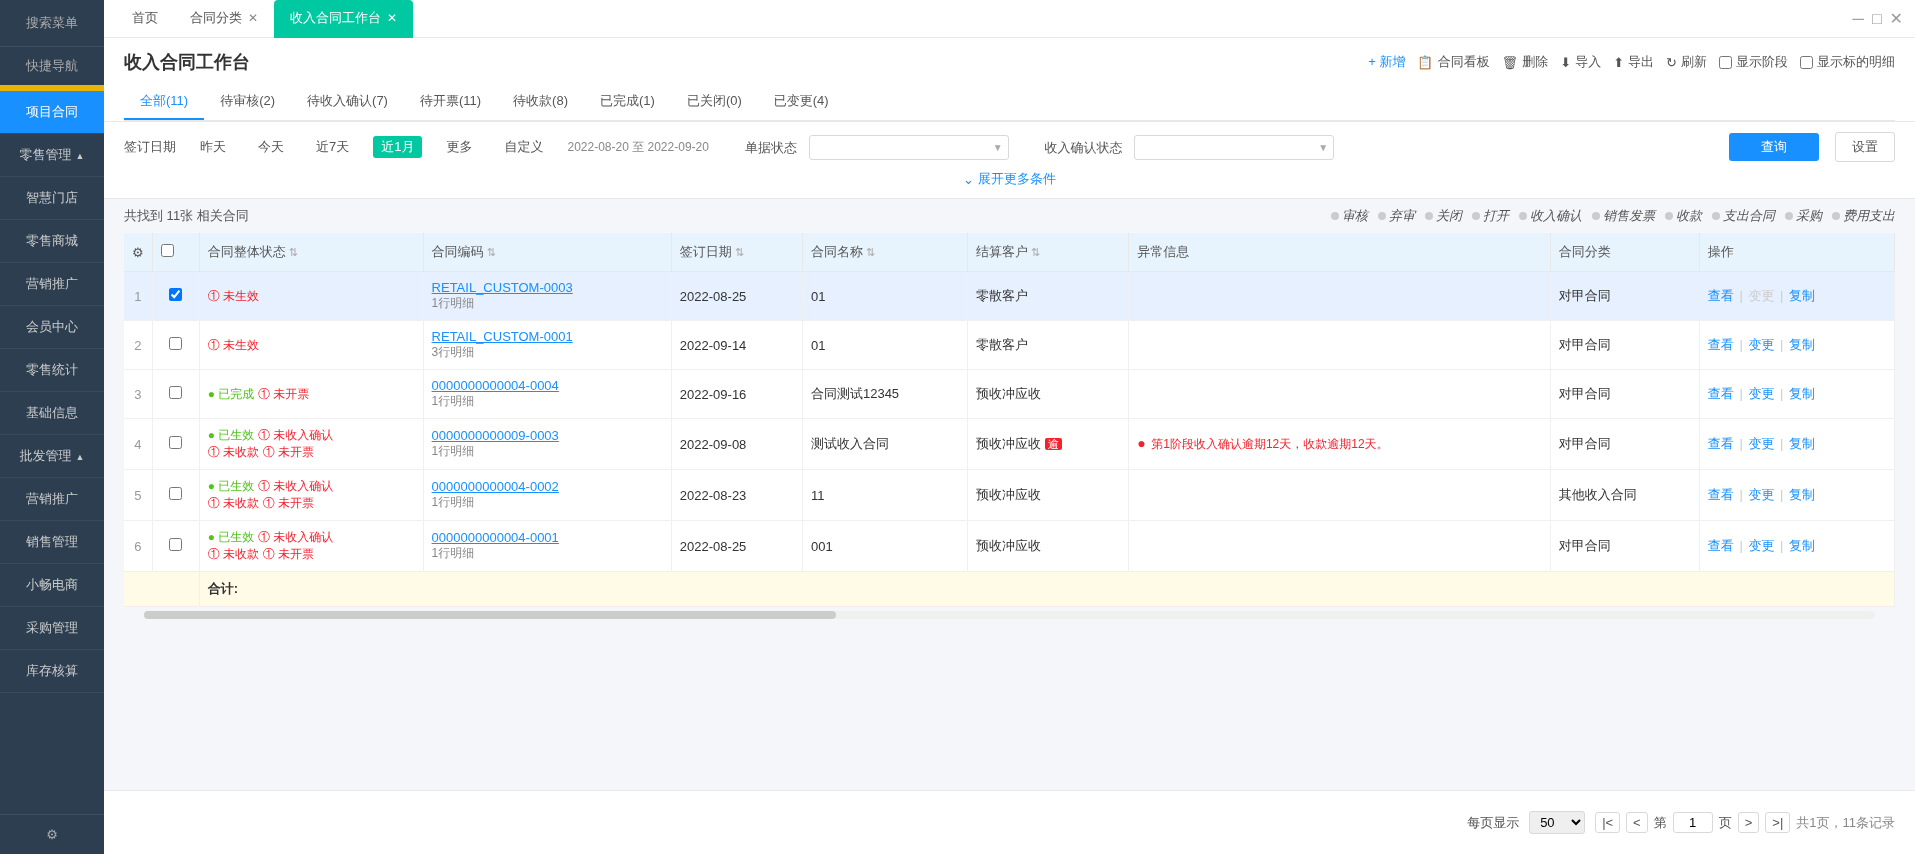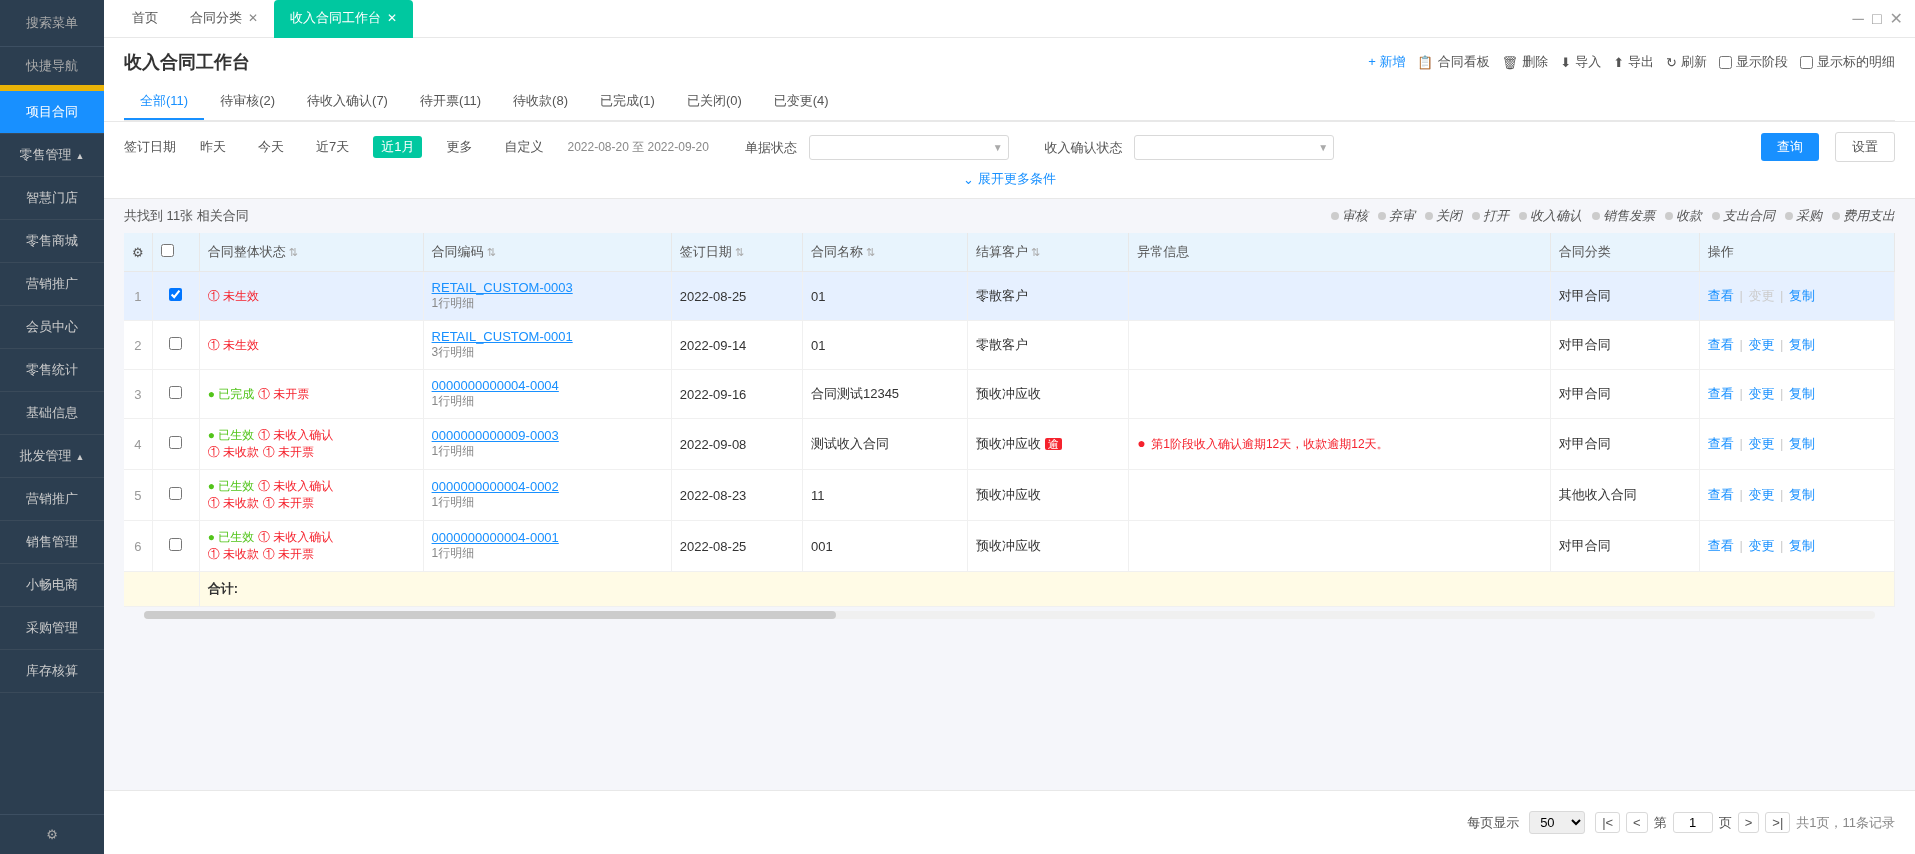--- a/index.html
+++ b/index.html
@@ -49,21 +49,21 @@
     .filter-bar { background: #fff; padding: 10px 20px; border-bottom: 1px solid #e8e8e8; flex-shrink: 0; }
     .filter-row { display: flex; align-items: center; gap: 16px; flex-wrap: wrap; margin-bottom: 8px; }
     .filter-label { color: #555; white-space: nowrap; }
     .date-btn { padding: 2px 8px; cursor: pointer; color: #555; border: none; background: none; font-size: 13px; }
     .date-btn.active { background: #00c8a0; color: #fff; border-radius: 3px; padding: 2px 8px; }
     .date-range { color: #888; font-size: 12px; }
     .filter-select { border: 1px solid #d9d9d9; border-radius: 3px; padding: 4px 24px 4px 8px; color: #555; background: #fff; cursor: pointer; min-width: 200px; appearance: none; position: relative; }
     .select-wrapper { position: relative; display: inline-block; }
     .select-wrapper::after { content: '▼'; position: absolute; right: 6px; top: 50%; transform: translateY(-50%); font-size: 10px; color: #aaa; pointer-events: none; }
     .expand-btn { color: #1890ff; cursor: pointer; font-size: 13px; display: flex; align-items: center; gap: 4px; }
-    .query-btn { background: #1890ff; color: #fff; border: none; border-radius: 3px; padding: 5px 16px; cursor: pointer; font-size: 13px; }
+    .query-btn { background: #1890ff; color: #fff; border: none; border-radius: 3px; padding: 5px 32px; cursor: pointer; font-size: 13px; }
     .setting-btn { background: #fff; color: #555; border: 1px solid #d9d9d9; border-radius: 3px; padding: 5px 16px; cursor: pointer; font-size: 13px; }
 
     
     .action-bar { background: #f5f6fa; padding: 8px 20px; display: flex; align-items: center; justify-content: space-between; flex-shrink: 0; }
     .record-count { color: #555; }
     .action-btns { display: flex; align-items: center; gap: 10px; font-style: italic; }
     .action-btn { color: #555; cursor: pointer; display: flex; align-items: center; gap: 3px; font-size: 13px; white-space: nowrap; }
     .action-btn .dot { width: 8px; height: 8px; border-radius: 50%; background: #ccc; display: inline-block; }
 
     

